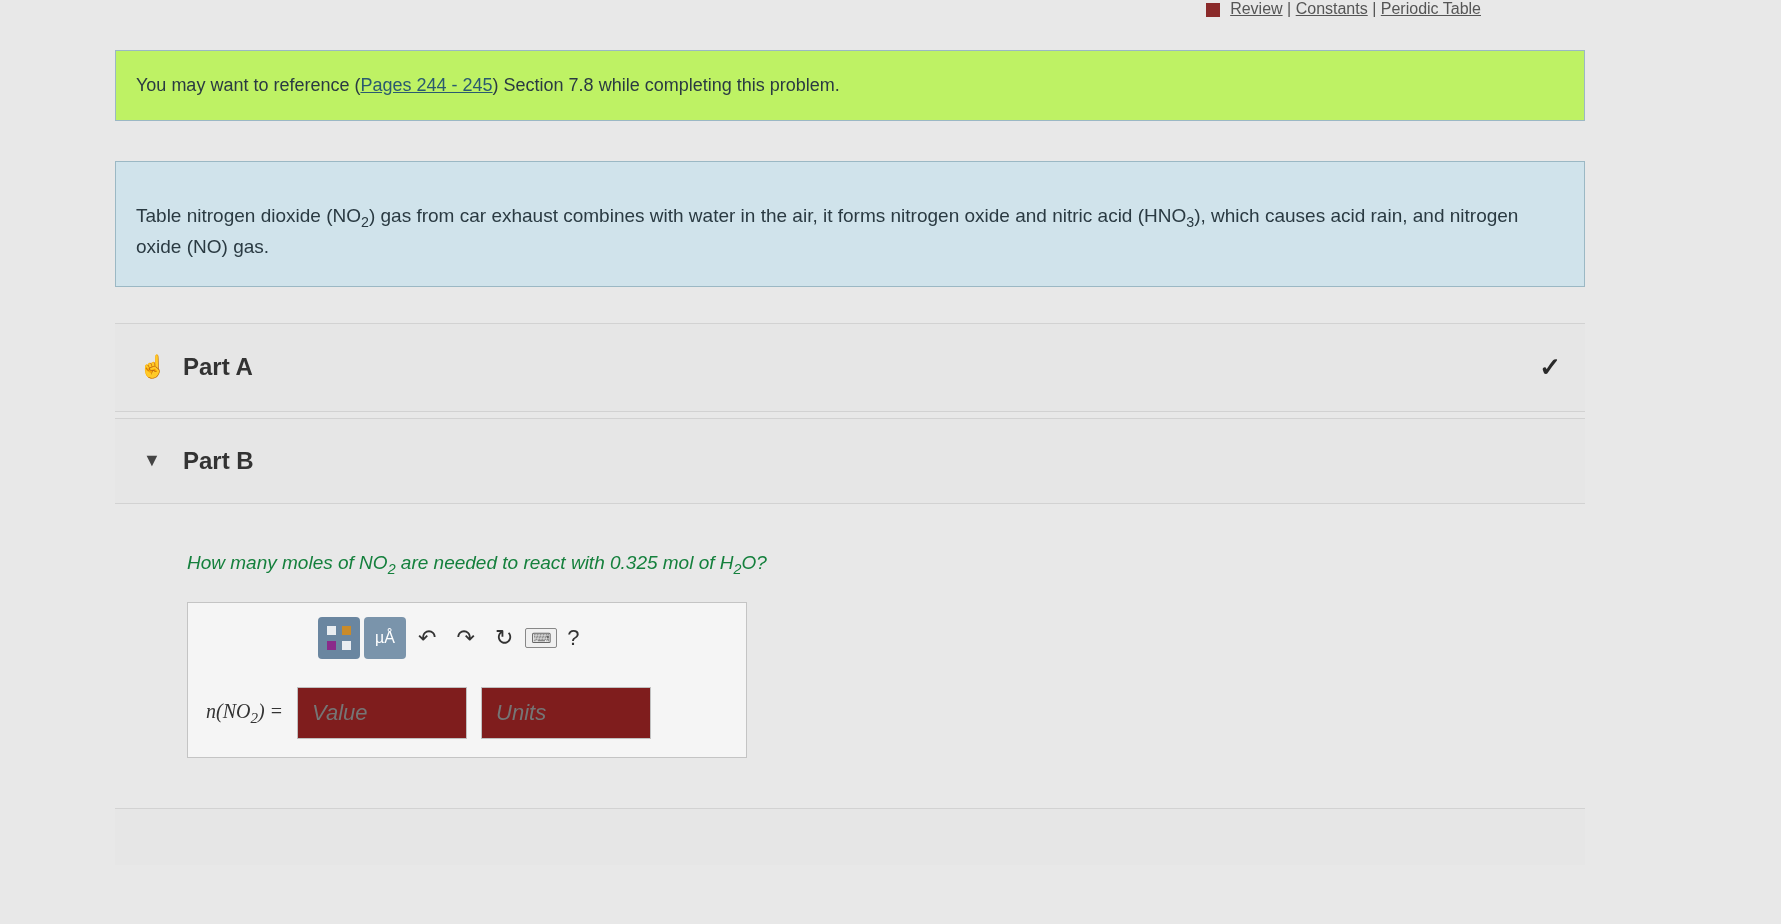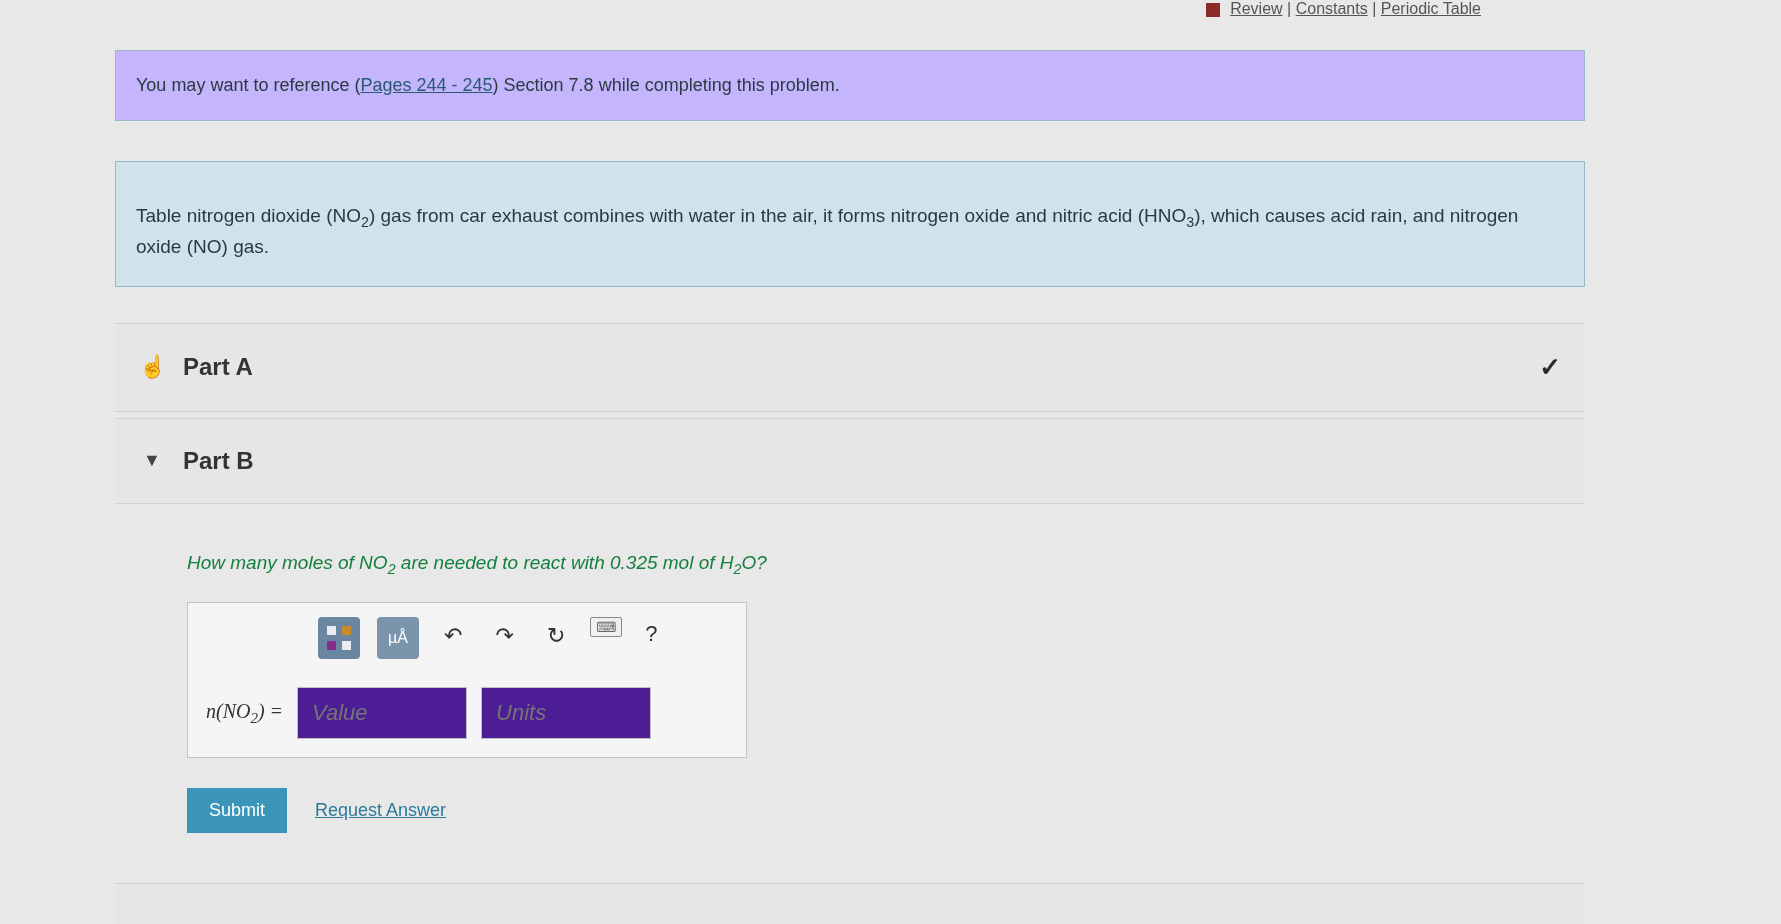--- a/index.html
+++ b/index.html
@@ -29,21 +29,21 @@
     cursor: pointer;
   }
   .top-links .sq {
     display: inline-block;
     width: 14px; height: 14px;
     background: #8a2a2a;
     vertical-align: middle;
     margin-right: 6px;
   }
   .hintbox {
-    background: #c4b5fd;
+    background: #bef264;
     border: 1px solid #9bb8c4;
     padding: 24px 20px;
     margin-top: 50px;
     color: #2a3a42;
     font-size: 18px;
   }
   .hintbox a {
     color: #2a5a70;
     text-decoration: underline;
     cursor: pointer;
@@ -102,21 +102,22 @@
   }
   .answer-widget {
     border: 1px solid #c4c4c4;
     background: #f5f5f5;
     width: 560px;
     margin-top: 26px;
     padding: 0;
   }
   .toolbar {
     display: flex;
-    gap: 17px;
+    align-items: center;
+    gap: 4px;
     padding: 14px 18px 10px 130px;
   }
   .tbtn {
     width: 42px; height: 42px;
     background: #6a86a0;
     border-radius: 4px;
     color: #fff;
     display: flex;
     align-items: center;
     justify-content: center;
@@ -168,21 +169,21 @@
     padding: 18px;
   }
   .lhs {
     color: #333;
     font-size: 20px;
     font-style: italic;
     font-family: Liberation Serif, serif;
   }
   .txtbox {
     border: 1px solid #c0c0c0;
-    background: #4c1d95;
+    background: #7f1d1d;
     color: #999;
     font-style: italic;
     font-size: 22px;
     padding: 12px 14px;
     font-family: inherit;
   }
   .txtbox.value { width: 170px; }
   .txtbox.units { width: 170px; }
   .btnrow {
     display: flex;
@@ -276,24 +277,20 @@
       </div>
       <div class="inputs-row">
         <span class="lhs">
           <span>n(NO</span><span class="sub">2</span><span>) =</span>
         </span>
         <input class="txtbox value" type="text" placeholder="Value" style="">
         <input class="txtbox units" type="text" placeholder="Units" style="">
       </div>
     </div>
 
-    <div class="btnrow">
-      <button class="submit">Submit</button>
-      <a class="reqans">Request Answer</a>
-    </div>
   </div>
 
   <div class="part-row" style="margin-top:50px; border-bottom:none;">
     
     
   </div>
 
 </div>
 
 </body></html>

